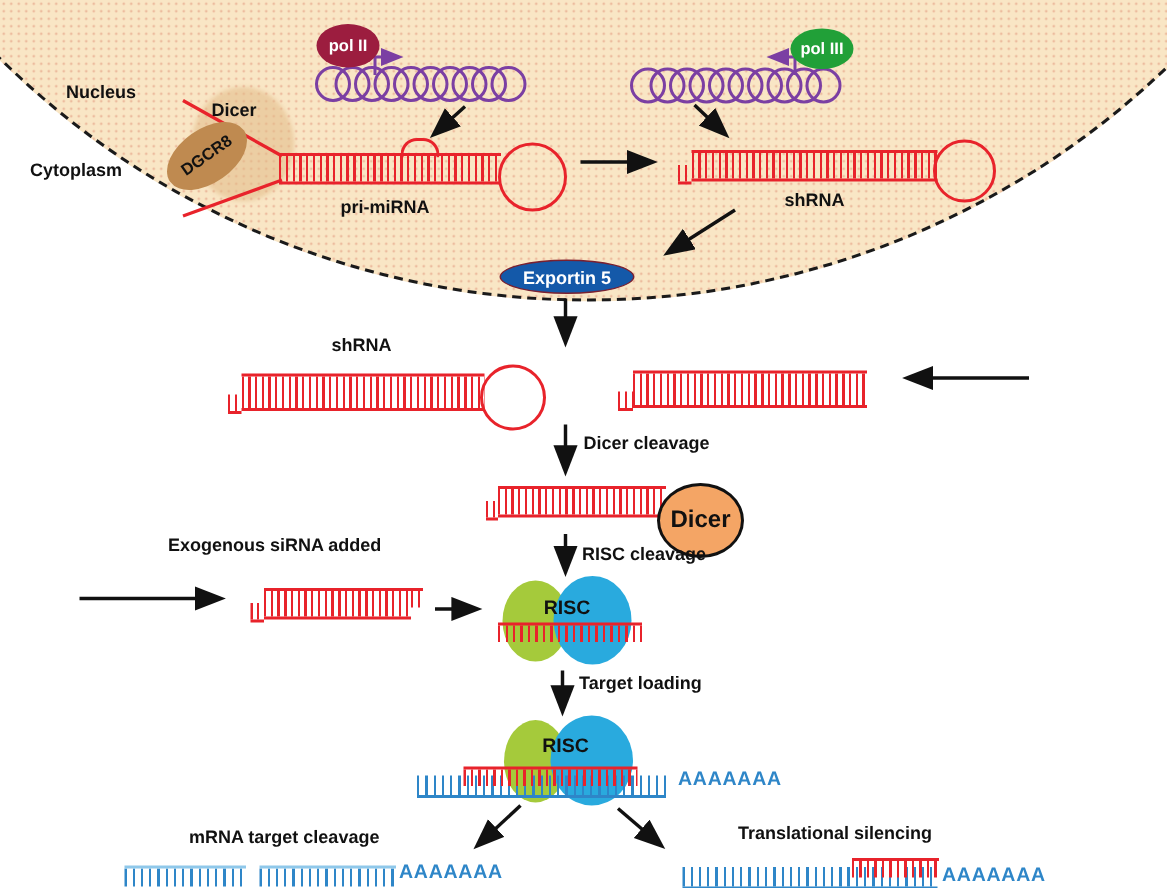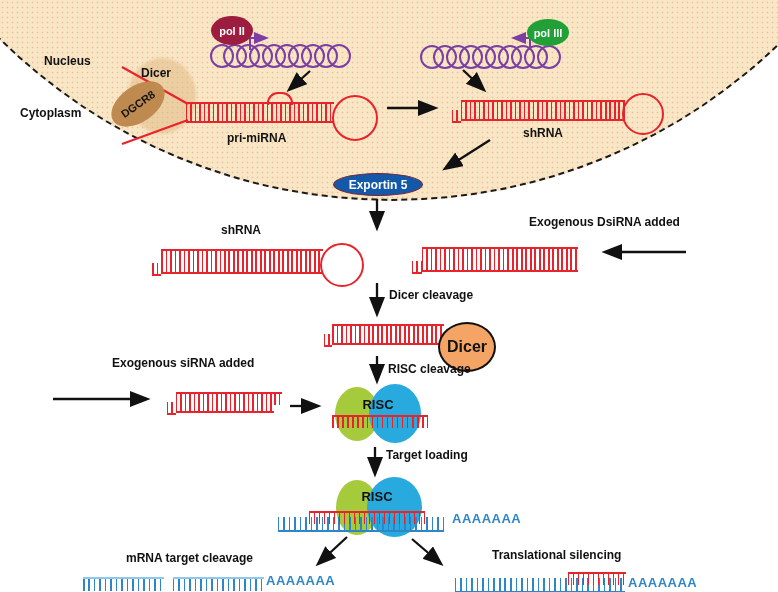--- a/index.html
+++ b/index.html
@@ -142,21 +142,20 @@
   <div class="blob w" style="left:333px;top:173px;width:88px;height:21px;background:var(--exportin);
        border:1.5px solid #7a2030;font-size:12px;">
       <span>Exportin 5</span>
     </div>
 
   <div class="lbl" style="left:221px;top:223px;">shRNA</div>
   <div class="ov-b" style="left:152px;top:263px;width:9px;height:11px;"></div>
   <div class="duplex" style="left:161px;top:249px;width:162px;height:21px;"></div>
   <div class="loop" style="left:320px;top:243px;width:40px;height:40px;"></div>
 
-  <div class="lbl" style="left:529px;top:215px;">Exogenous DsiRNA added</div>
   <div class="ov-b" style="left:412px;top:261px;width:10px;height:11px;"></div>
   <div class="duplex" style="left:422px;top:247px;width:156px;height:21px;"></div>
 
   <div class="lbl" style="left:389px;top:288px;">Dicer cleavage</div>
   <div class="ov-b" style="left:324px;top:334px;width:8px;height:11px;"></div>
   <div class="duplex" style="left:332px;top:324px;width:112px;height:17px;"></div>
   <div class="blob dotted" style="left:438px;top:322px;width:54px;height:46px;background:var(--dicer);
        border:2px solid #111;font-size:16px;">
       <span>Dicer</span>
     </div>

